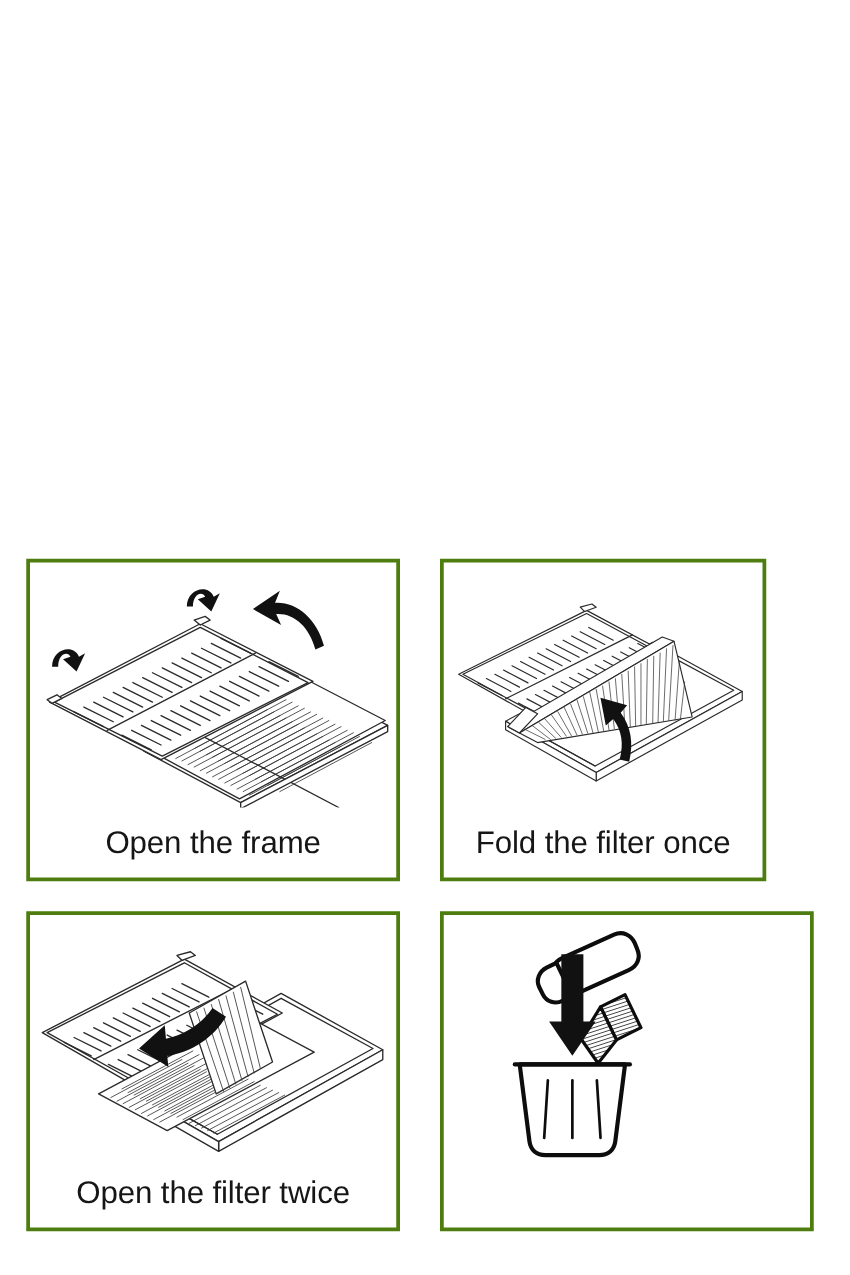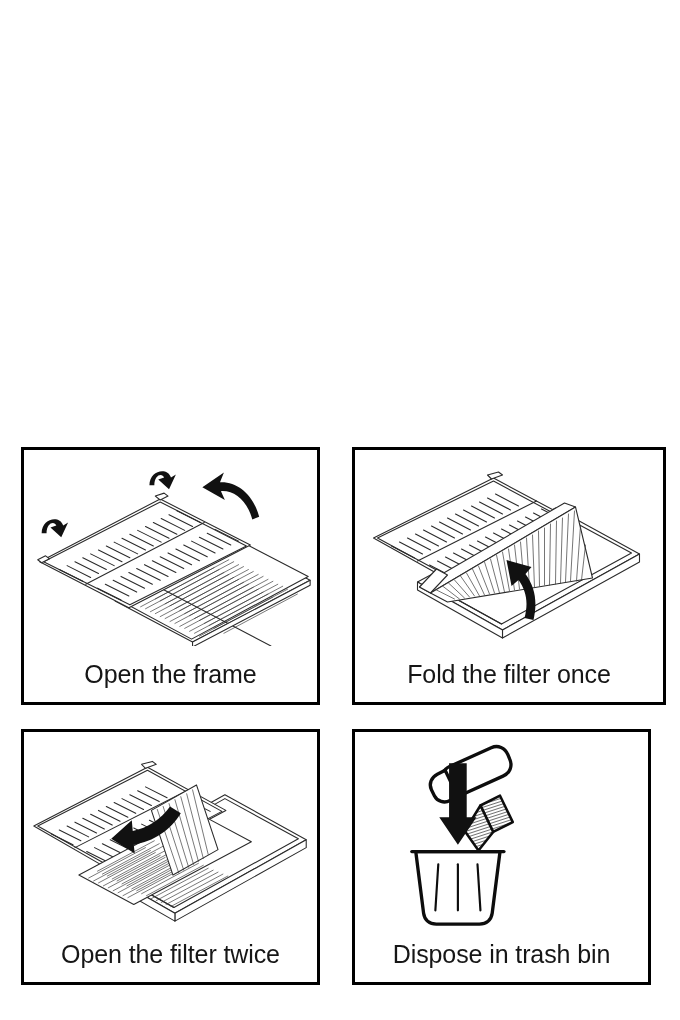--- a/index.html
+++ b/index.html
@@ -40,26 +40,26 @@
     position: absolute;
     left: 21px;
     top: 447px;
     width: 630px;
     height: 538px;
   }
 
   .panel {
     position: absolute;
     box-sizing: border-box;
-    border: 3px solid #000000;
+    border: 3px solid #4d7c0f;
     background: #ffffff;
     overflow: hidden;
   }
   .panel-1 { left: 0px;   top: 0px;   width: 299px; height: 258px; }
-  .panel-2 { left: 331px; top: 0px;   width: 314px; height: 258px; }
+  .panel-2 { left: 331px; top: 0px;   width: 261px; height: 258px; }
   .panel-3 { left: 0px;   top: 282px; width: 299px; height: 256px; }
   .panel-4 { left: 331px; top: 282px; width: 299px; height: 256px; }
 
   .panel-art {
     position: absolute;
     left: 0;
     top: 0;
     width: 100%;
     height: 196px;
   }
@@ -438,17 +438,16 @@
               <line class="bin" x1="58" y1="120" x2="152" y2="120"></line>
               <g class="bin-thin">
                 <line x1="85" y1="133" x2="82" y2="180"></line>
                 <line x1="105" y1="133" x2="105" y2="180"></line>
                 <line x1="125" y1="133" x2="128" y2="180"></line>
               </g>
             </g>
           </g>
         </svg>
       </div>
-      <div class="panel-caption">Dispose in trash bin</div>
     </div>
 
   </div>
 </div>
 
 </body></html>

